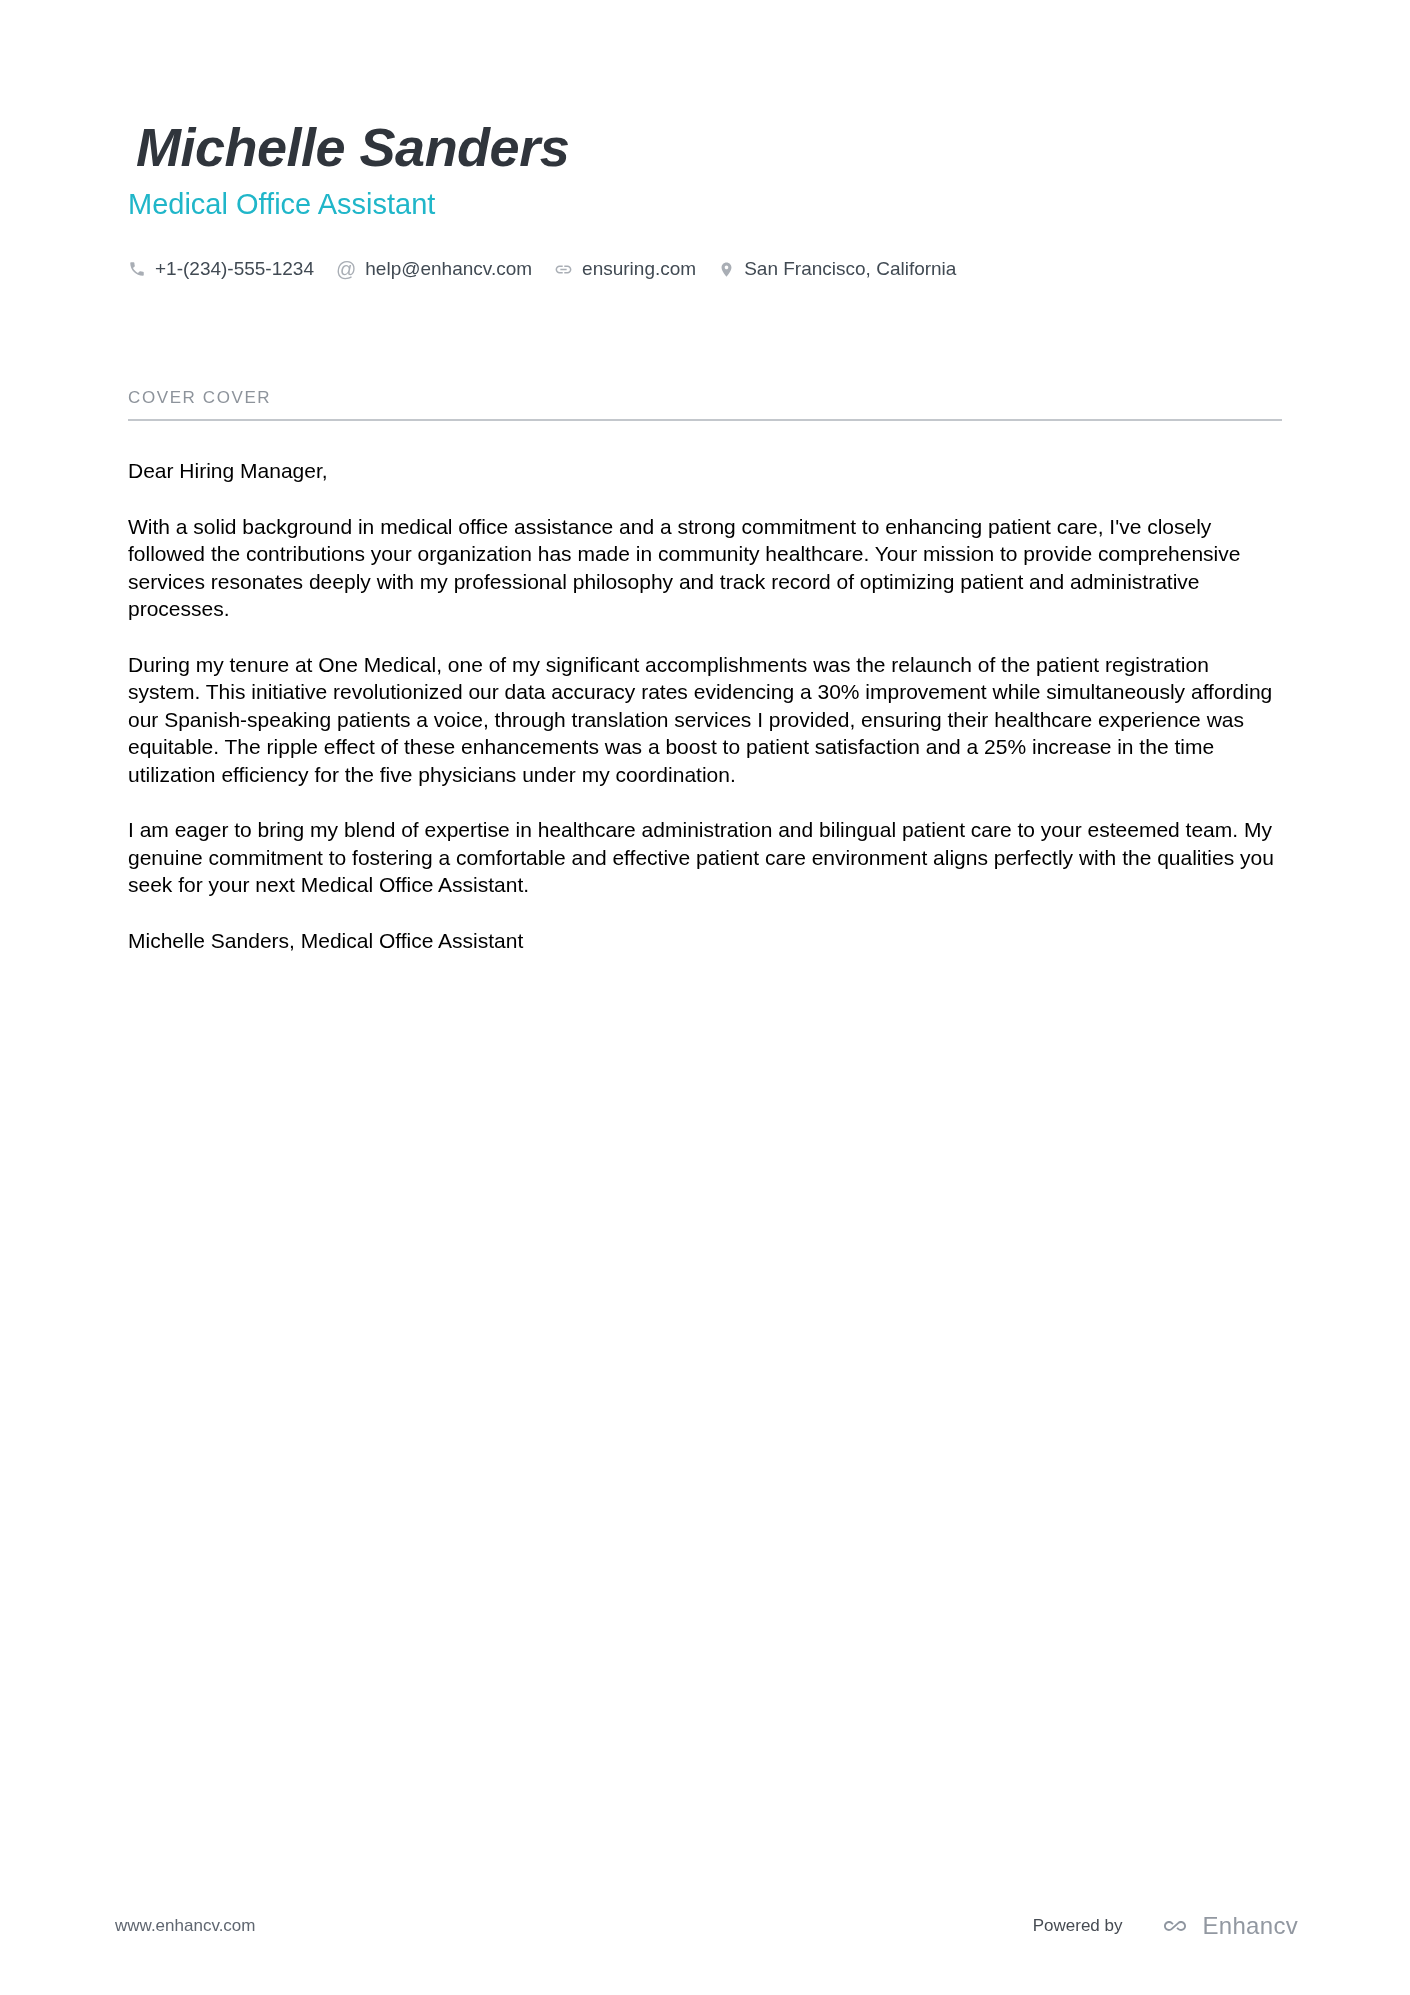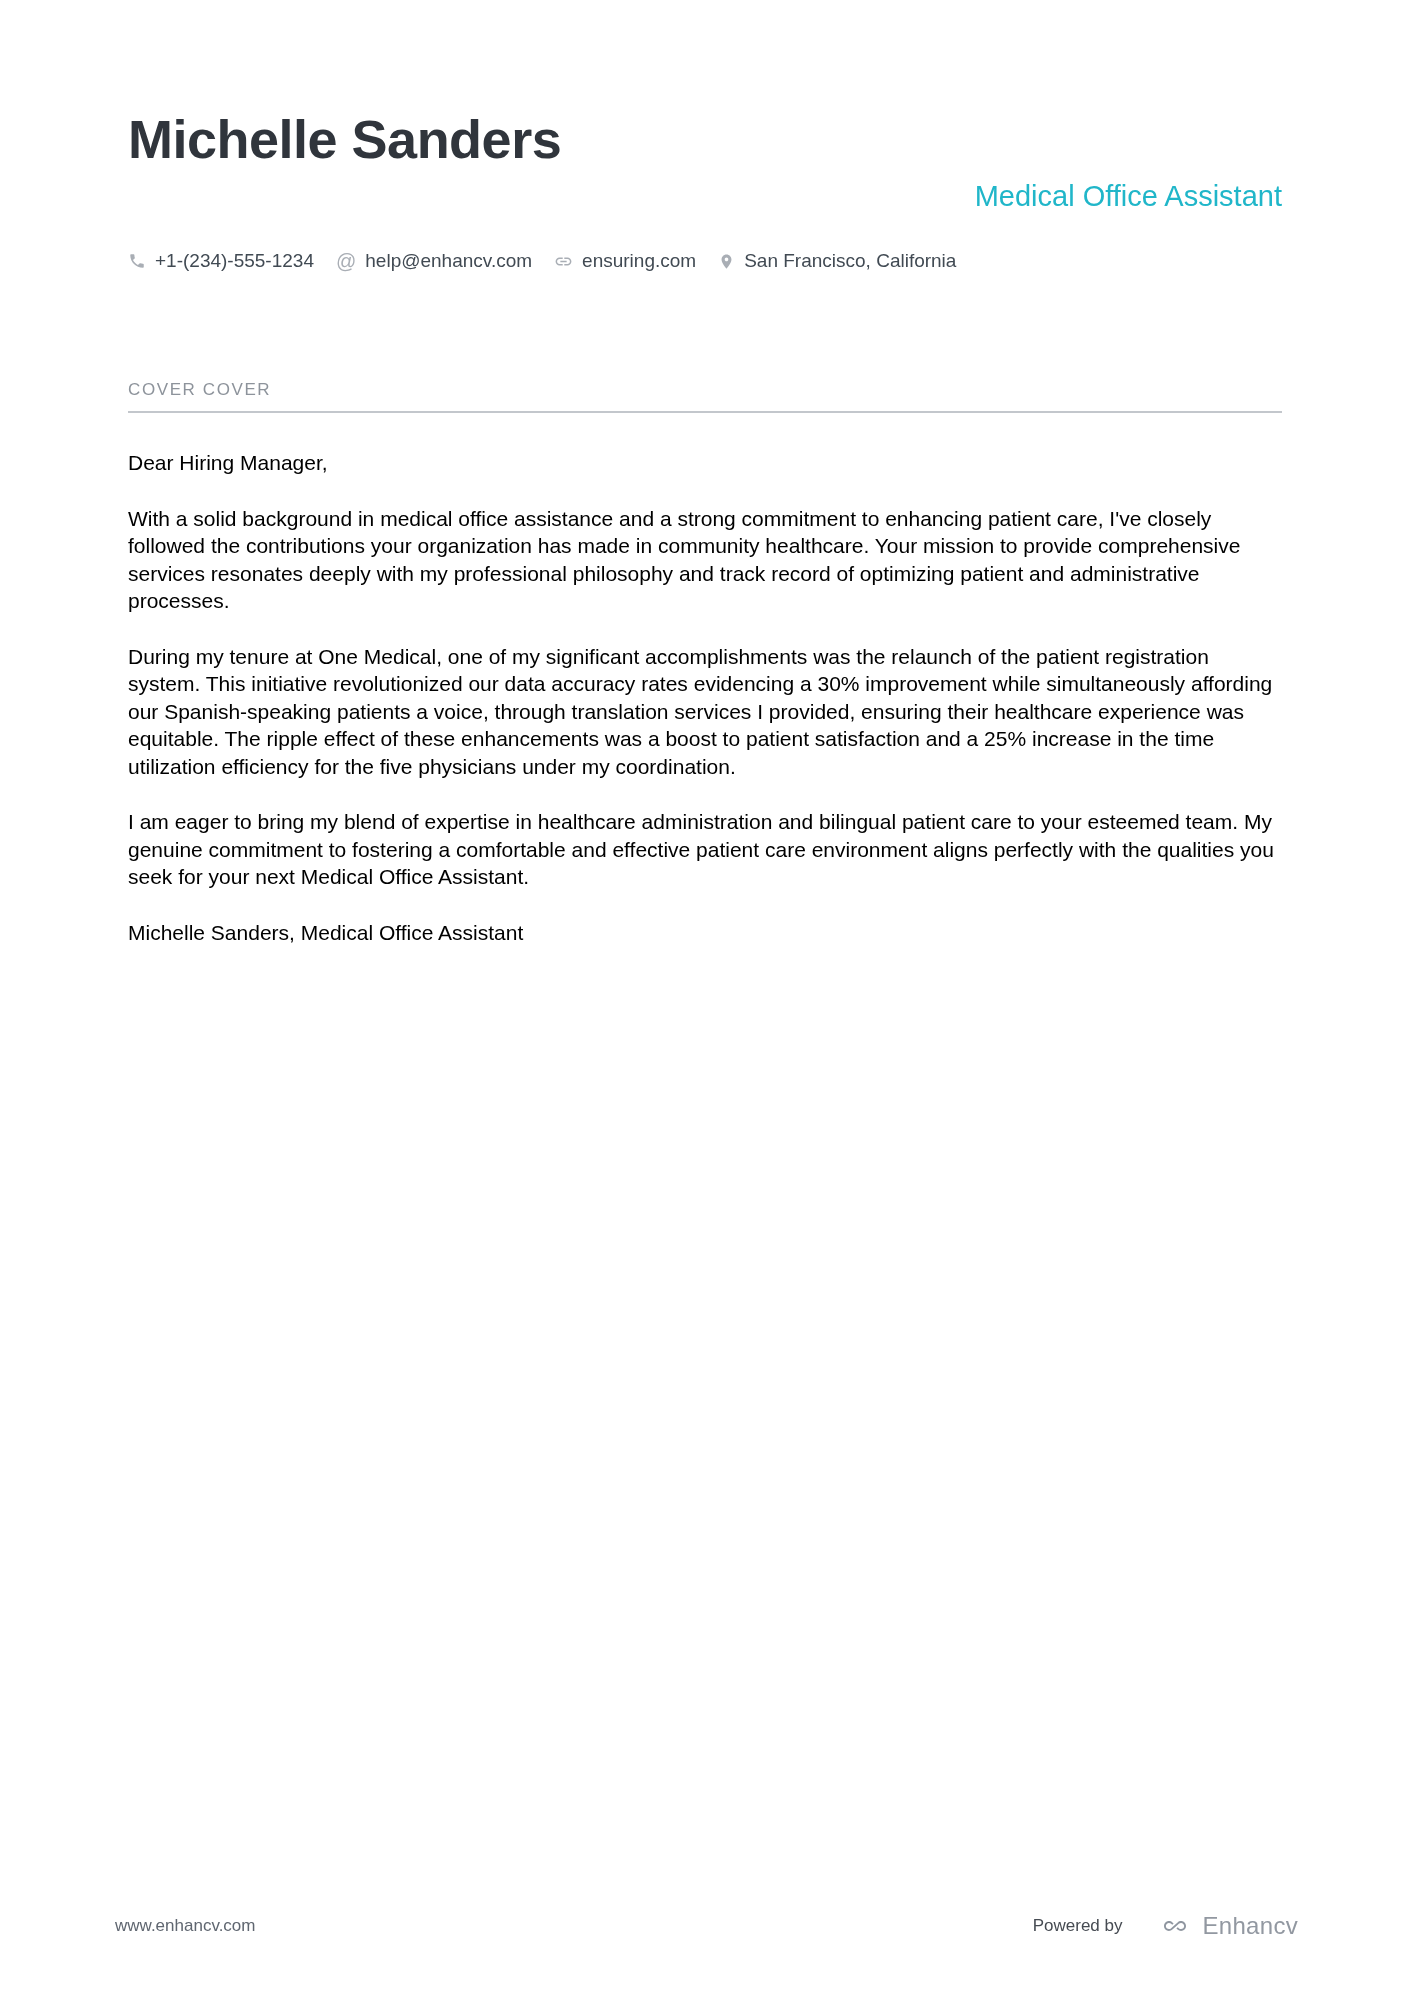--- a/index.html
+++ b/index.html
@@ -13,34 +13,34 @@
     height: 1995px;
     background: #ffffff;
     font-family: "Liberation Sans", sans-serif;
     overflow: hidden;
     box-sizing: border-box;
   }
   .content {
     padding: 110px 128px 0 128px;
   }
   .person-name {
-    margin: 0;
+    margin: 8px;
     font-size: 54px;
     line-height: 1.1;
     font-weight: 700;
     letter-spacing: -0.5px;
     color: #30353c;
+    font-style: italic;
   }
   .person-title {
     margin: 10px 0 0 0;
     font-size: 29px;
     line-height: 1.2;
     font-weight: 400;
     color: var(--accent, #20b6c9);
-    text-align: right;
   }
   .contact-row {
     display: flex;
     align-items: center;
     flex-wrap: wrap;
     gap: 22px;
     margin-top: 36px;
     font-size: 19px;
     color: #414a53;
   }

